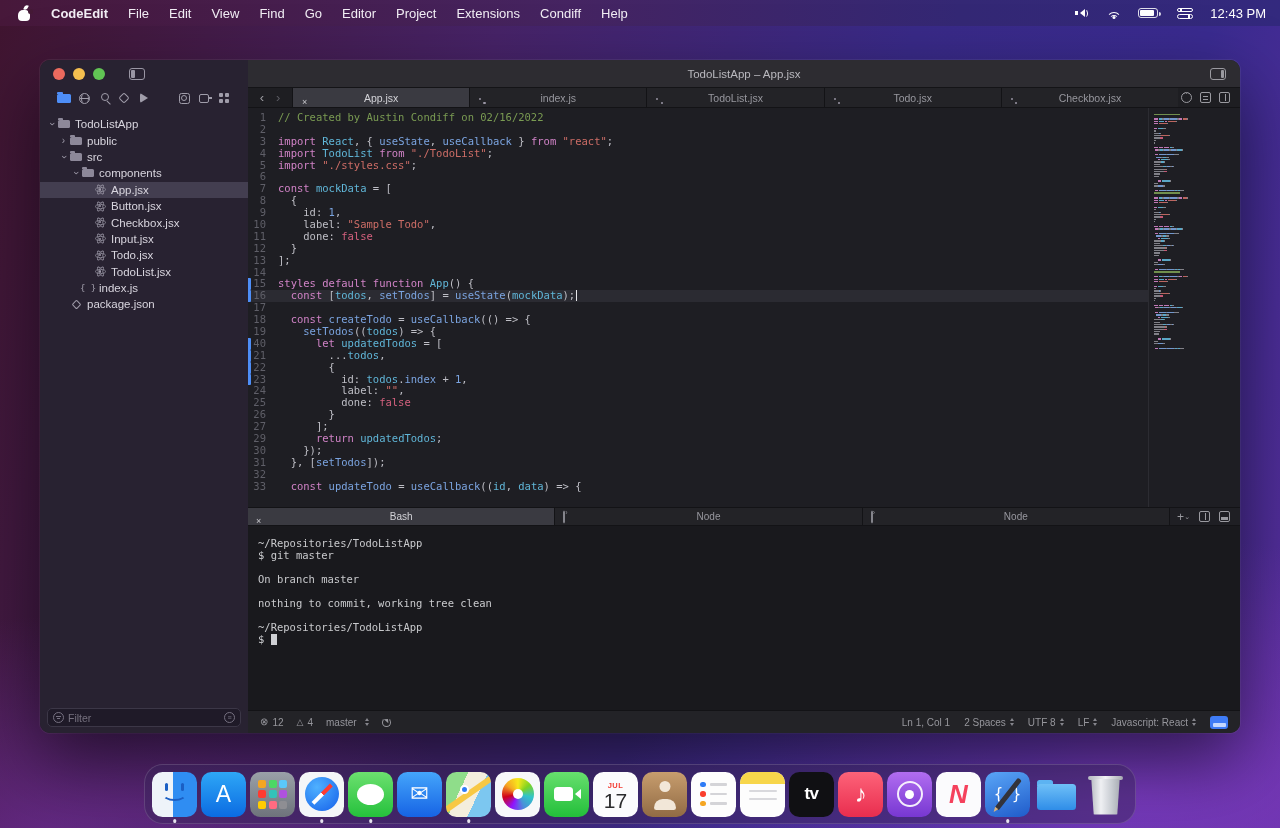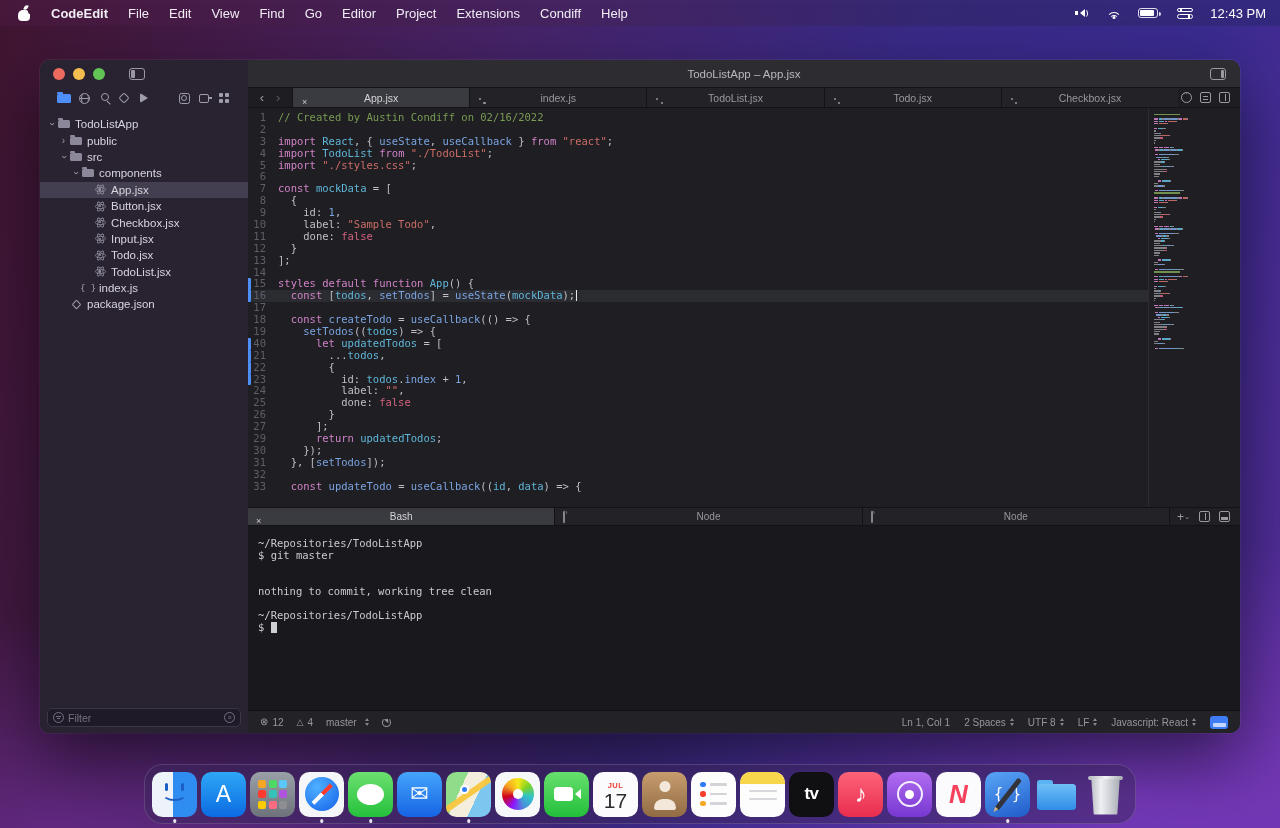--- a/index.html
+++ b/index.html
@@ -1033,20 +1033,21 @@
           <span class="plus-ic"><span>+</span><i>⌄</i></span>
           <span class="split-ic"></span>
           <span class="panelb-ic"></span>
         </div>
       </div>
 
       <div id="terminal">
           <div class="tl-line">~/Repositories/TodoListApp</div>
           <div class="tl-line">$ git master</div>
           <div class="tl-line"></div>
+          <div class="tl-line">On branch master</div>
           <div class="tl-line"></div>
           <div class="tl-line">nothing to commit, working tree clean</div>
           <div class="tl-line"></div>
           <div class="tl-line">~/Repositories/TodoListApp</div>
           <div class="tl-line">$ <span class="block-cursor"></span></div>
         </div>
 
       <div class="statusbar">
         <div class="sb-left">
           <span class="sgrp">

